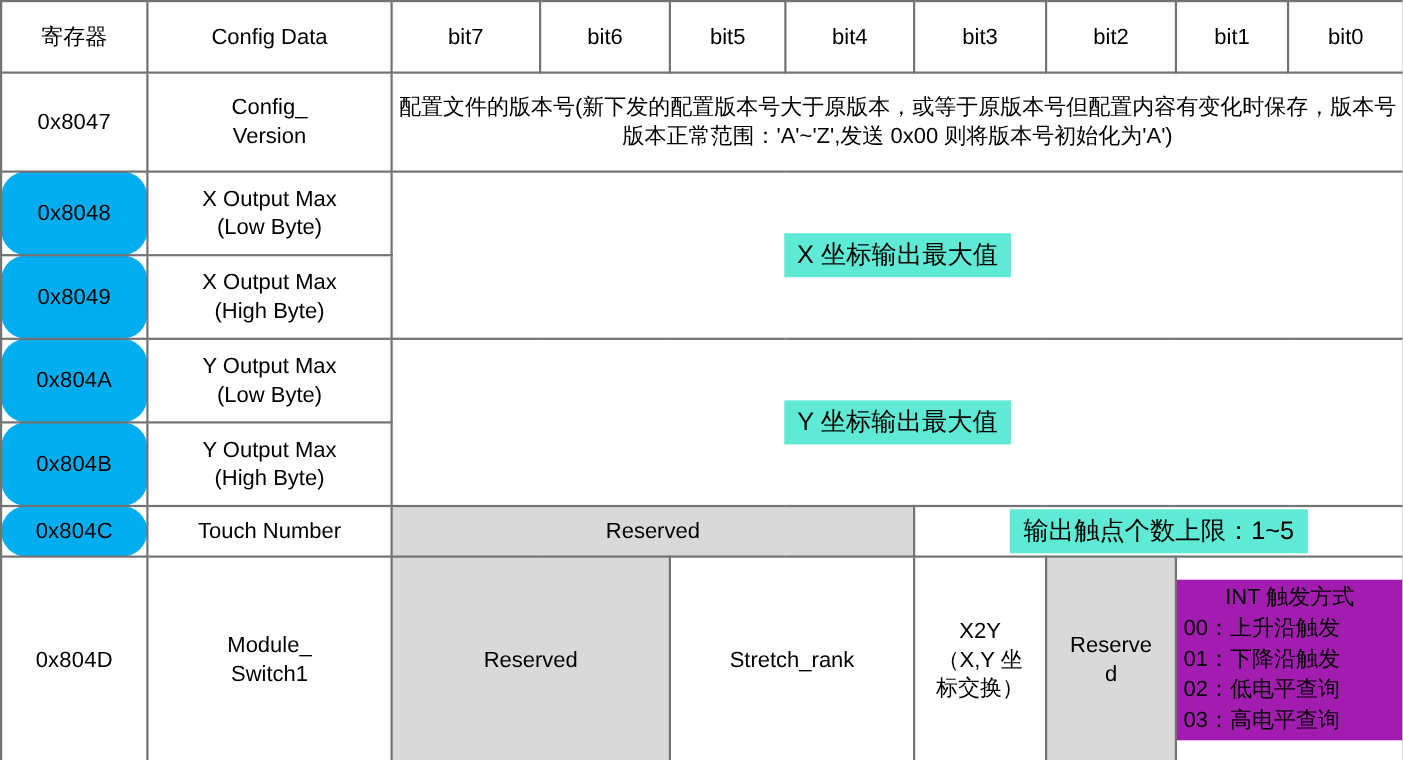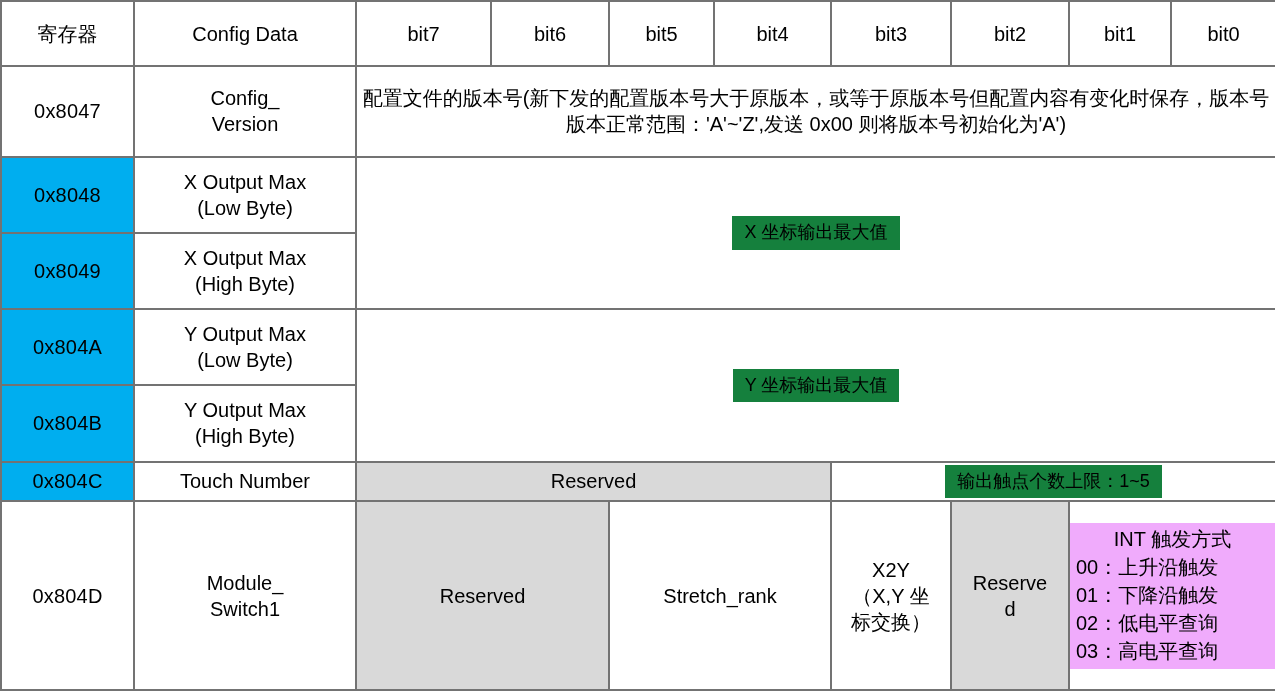--- a/index.html
+++ b/index.html
@@ -51,36 +51,36 @@
   tr.r-804b  td { height: 76px; }
   tr.r-804c  td { height: 32px; }
   tr.r-804d  td { height: 188px; }
 
   
   .fill-blue { background: #00AEEF !important; margin-left: 11px; }
   .fill-gray { background: #D9D9D9 !important; }
 
   
   .hdr        { font-size: 21px; }
-  .reg-code   { font-size: 22px; letter-spacing: .2px; }
+  .reg-code   { font-size: 22px; letter-spacing: .2px; border-radius: 23px; }
   .cfg-name   { font-size: 20px; }
   .desc-cn    { font-size: 19px; line-height: 1.45; padding: 4px 10px; }
   .two-line   { line-height: 1.38; margin-left: 33px; }
 
   .hl {
     display: inline-block;
-    background: #15803d;
+    background: #5eead4;
     padding: 5px 12px 6px 12px;
-    font-size: 18px;
+    font-size: 23px;
     line-height: 1.25;
     white-space: nowrap;
   }
   .int-block {
     display: inline-block;
-    background: #f0abfc;
+    background: #a21caf;
     padding: 2px 6px 4px 6px;
     text-align: left;
     font-size: 20px;
     line-height: 1.40;
     width: 100%;
     box-sizing: border-box;
   }
   .int-block .int-title {
     display: block;
     text-align: center;

